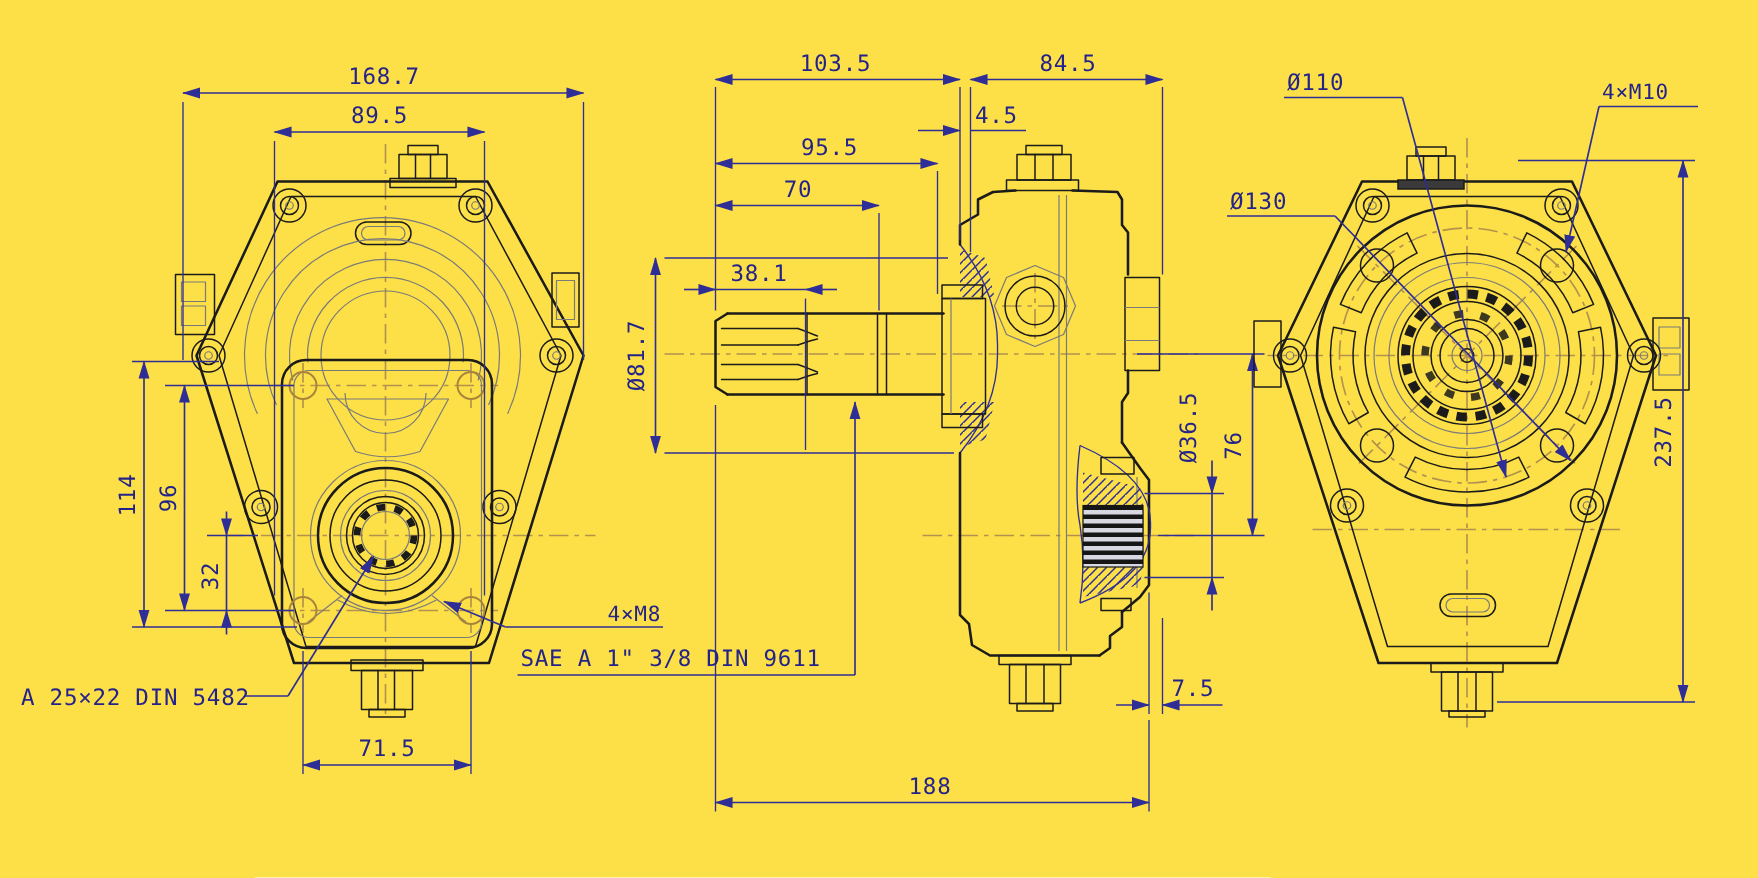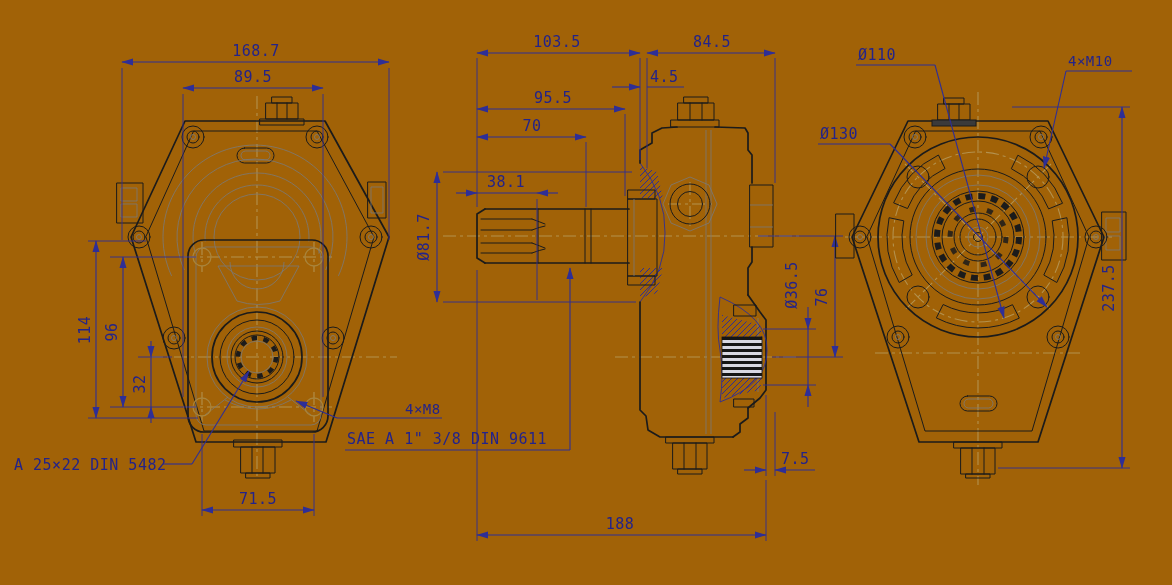--- a/index.html
+++ b/index.html
@@ -1,16 +1,16 @@
 <!DOCTYPE html>
 <html><head>
 <meta charset="utf-8">
 <style>
   html,body{margin:0;padding:0;background:#ffffff;}
-  .stage{position:relative;width:1172px;height:585px;background:#a16207;overflow:hidden;
+  .stage{position:relative;width:1172px;height:585px;background:#fde047;overflow:hidden;
          font-family:"DejaVu Sans Mono","Liberation Mono",monospace;}
   svg{display:block}
   
   .k  {stroke:#1b1b1b;fill:none;stroke-width:1.7;stroke-linejoin:round;stroke-linecap:round}
   .k2 {stroke:#1b1b1b;fill:none;stroke-width:1;stroke-linejoin:round;stroke-linecap:round}
   .g  {stroke:#7a7a7a;fill:none;stroke-width:.8;stroke-linejoin:round}
   .b  {stroke:#2e2e96;fill:none;stroke-width:1.1}
   .bx {stroke:#2e2e96;fill:none;stroke-width:.9}
   .c  {stroke:#b3914e;fill:none;stroke-width:1.1;stroke-dasharray:13 4 3 4}
   .co {stroke:#a8843c;fill:none;stroke-width:1.3}

